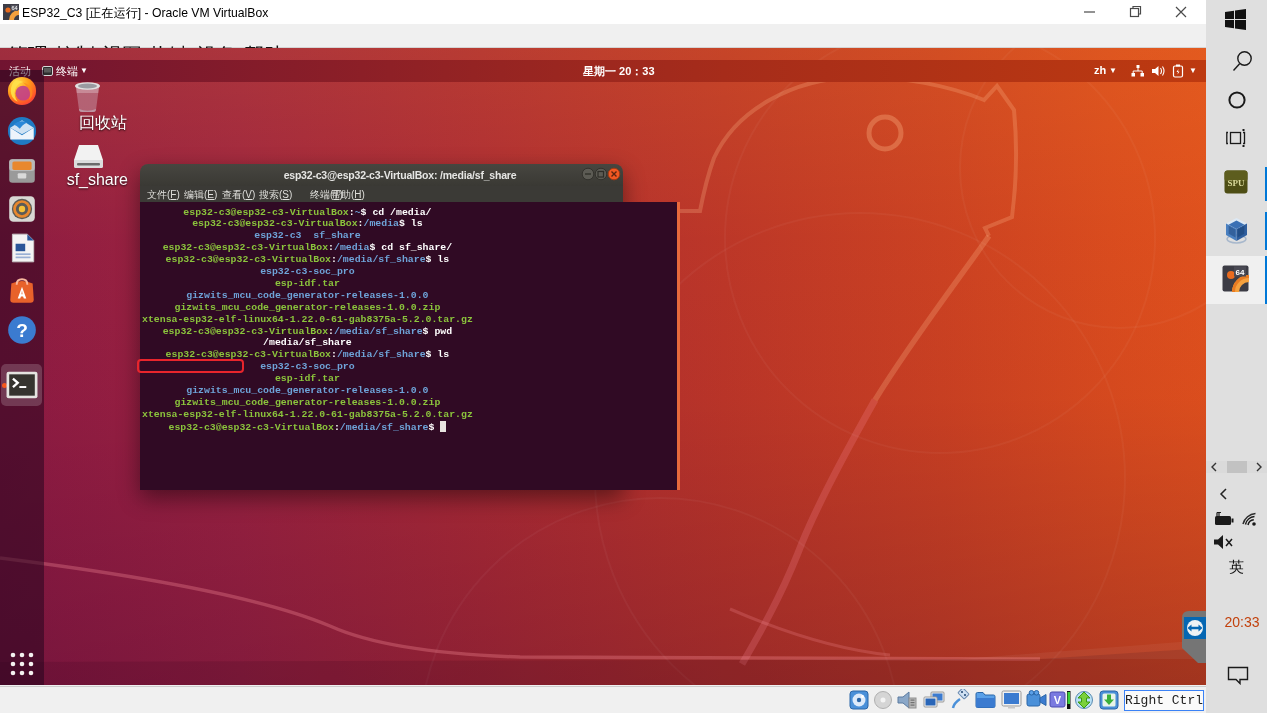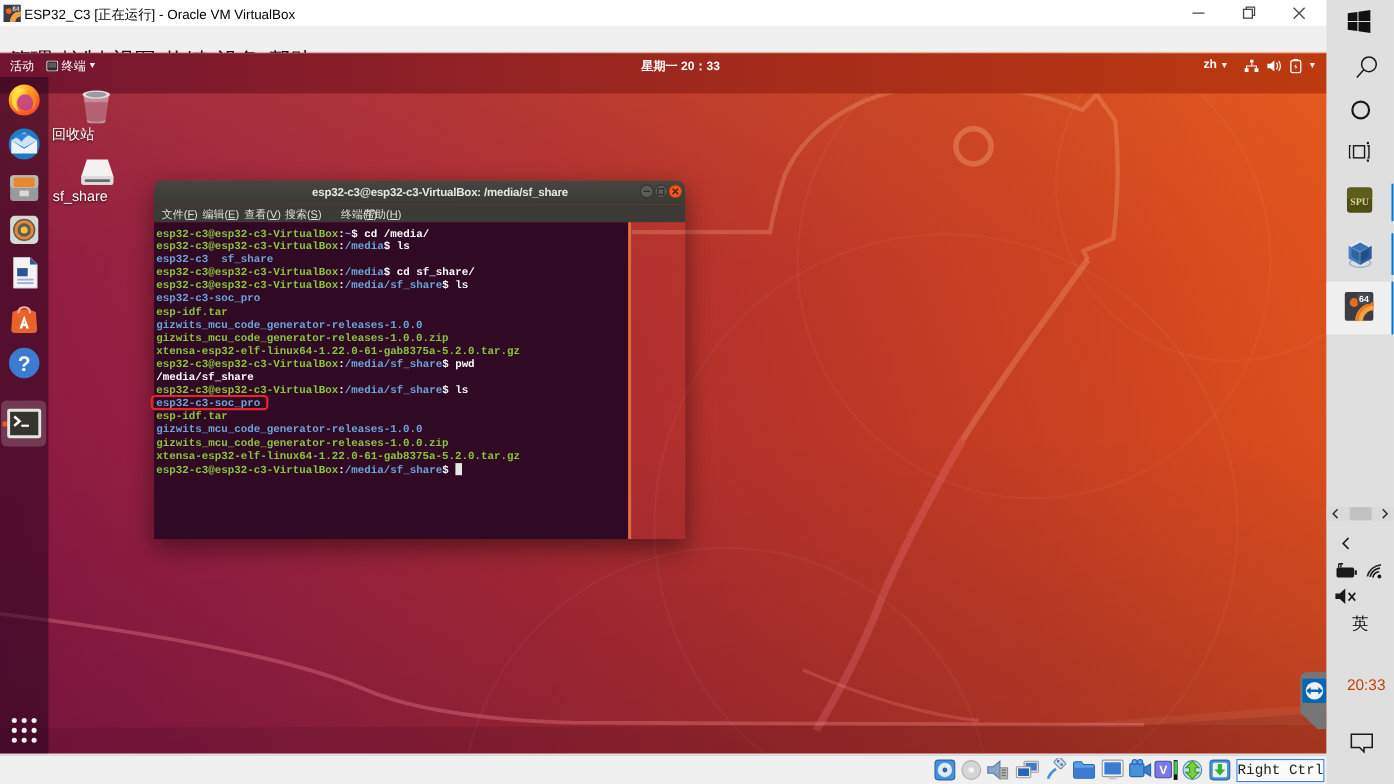--- a/index.html
+++ b/index.html
@@ -8,42 +8,42 @@
 #vbwin { position:absolute; left:0; top:0; width:1206px; height:713px; background:#f0f0f0; }
 #titlebar { position:absolute; left:0; top:0; width:1206px; height:24px; background:#ffffff; }
 #titleicon { position:absolute; left:3px; top:4px; width:16px; height:16px; }
 #titletext { position:absolute; left:22px; top:5px; font-size:12.2px; color:#000; white-space:nowrap; }
 .wc { position:absolute; top:0; width:45px; height:24px; }
 #menubar { position:absolute; left:0; top:24px; width:1206px; height:24px; background:#f0f0f0; border-bottom:1px solid #d4d4d4; }
 .mi { position:absolute; top:18px; font-size:20px; color:#111; }
 #vmscreen { position:absolute; left:0; top:48px; width:1206px; height:637px; overflow:hidden;
   background:linear-gradient(to bottom, rgba(255,150,40,0.16) 0%, rgba(255,150,40,0.02) 30%, rgba(40,0,45,0.02) 55%, rgba(40,0,45,0.22) 100%),
   linear-gradient(to right, #8d1a42 0%, #9c2240 20%, #ab2a34 40%, #bb3528 60%, #ca4022 78%, #d84a1e 92%, #de4f1d 100%); }
-#topbar { position:absolute; left:0; top:1px; width:1206px; height:36px;
+#topbar { position:absolute; left:0; top:12px; width:1206px; height:22px;
   background:linear-gradient(90deg, #711431 0%, #8c1f27 30%, #a62c1a 60%, #bd3a10 100%); color:#fff; }
 #topbar .t { position:absolute; font-size:11px; color:#fff; }
 #dock { position:absolute; left:0; top:22px; width:44px; height:615px; background:rgba(32,4,28,0.52); }
 .dicon { position:absolute; left:6px; width:32px; height:32px; }
 #term { position:absolute; left:140px; top:116px; width:483px; height:326px; border-radius:8px 8px 2px 2px; box-shadow:0 8px 22px rgba(0,0,0,0.45); }
 #termtitle { position:absolute; left:0; top:0; width:483px; height:22px; border-radius:8px 8px 0 0;
   background:linear-gradient(#474640, #3a3934); }
 #termtitle .tt { position:absolute; width:100%; text-align:center; top:5px; font-size:10.5px; font-weight:bold; color:#e6e6e4; letter-spacing:-0.2px;padding-left:37px; }
 #termmenu { position:absolute; left:0; top:22px; width:483px; height:16px; background:#3b3a36; color:#dfdfdb; font-size:10px; }
 #termmenu span { position:absolute; top:2px; }
-#termbody { position:absolute; left:0; top:38px; width:434px; height:288px; background:#300a24; }
+#termbody { position:absolute; left:0; top:38px; width:540px; height:288px; background:#300a24;text-align:center; }
 #termtext { position:absolute; left:2px; top:4.5px; font-family:"Liberation Mono",monospace; font-size:9.85px; font-weight:bold; line-height:11.9px; white-space:pre; color:#ffffff; }
 .g { color:#8bc43c; } .b { color:#6ea3d8; }
 #scrollbar { position:absolute; right:0; top:0; width:3px; height:288px; background:#e86a3c; }
 #redbox { position:absolute; left:-5px; top:152.5px; width:107px; height:14px; border:2px solid #e8252c; border-radius:4px; }
 #cursor { display:inline-block; width:6px; height:11px; background:#e8e4e0; vertical-align:-2px; }
 #statusbar { position:absolute; left:0; top:686px; width:1206px; height:27px; background:#f0f0f0; border-top:1px solid #cccccc; }
 #rightctrl { position:absolute; right:2px; top:3px; width:80px; height:21px; border:1px solid #3b82f6; background:#fafafa; font-family:"Liberation Mono",monospace; font-size:13px; color:#222; text-align:center; line-height:20px; }
 #wintb { position:absolute; left:1206px; top:0; width:61px; height:713px; background:#dfdfdf; }
 .accent { position:absolute; right:0; width:2px; background:#0078d7; }
-.desklabel { position:absolute; color:#fff; font-size:13px; text-align:left; text-shadow:0 1px 2px rgba(0,0,0,0.8); width:80px; }
+.desklabel { position:absolute; color:#fff; font-size:16px; text-align:right; text-shadow:0 1px 2px rgba(0,0,0,0.8); width:80px; }
 #tv { position:absolute; left:1182px; top:563px; width:24px; height:52px; }
 </style>
 </head>
 <body>
 <div id="vbwin">
   <div id="titlebar">
     <svg id="titleicon" viewBox="0 0 16 16">
       <rect x="0" y="0" width="16" height="16" fill="#3d3d47"></rect>
       <path d="M6 16 A10 10 0 0 1 16 6 L16 11 A5 5 0 0 0 11 16 Z" fill="#f5a13e"></path>
       <circle cx="5" cy="6" r="2.6" fill="#e86b1f"></circle>

